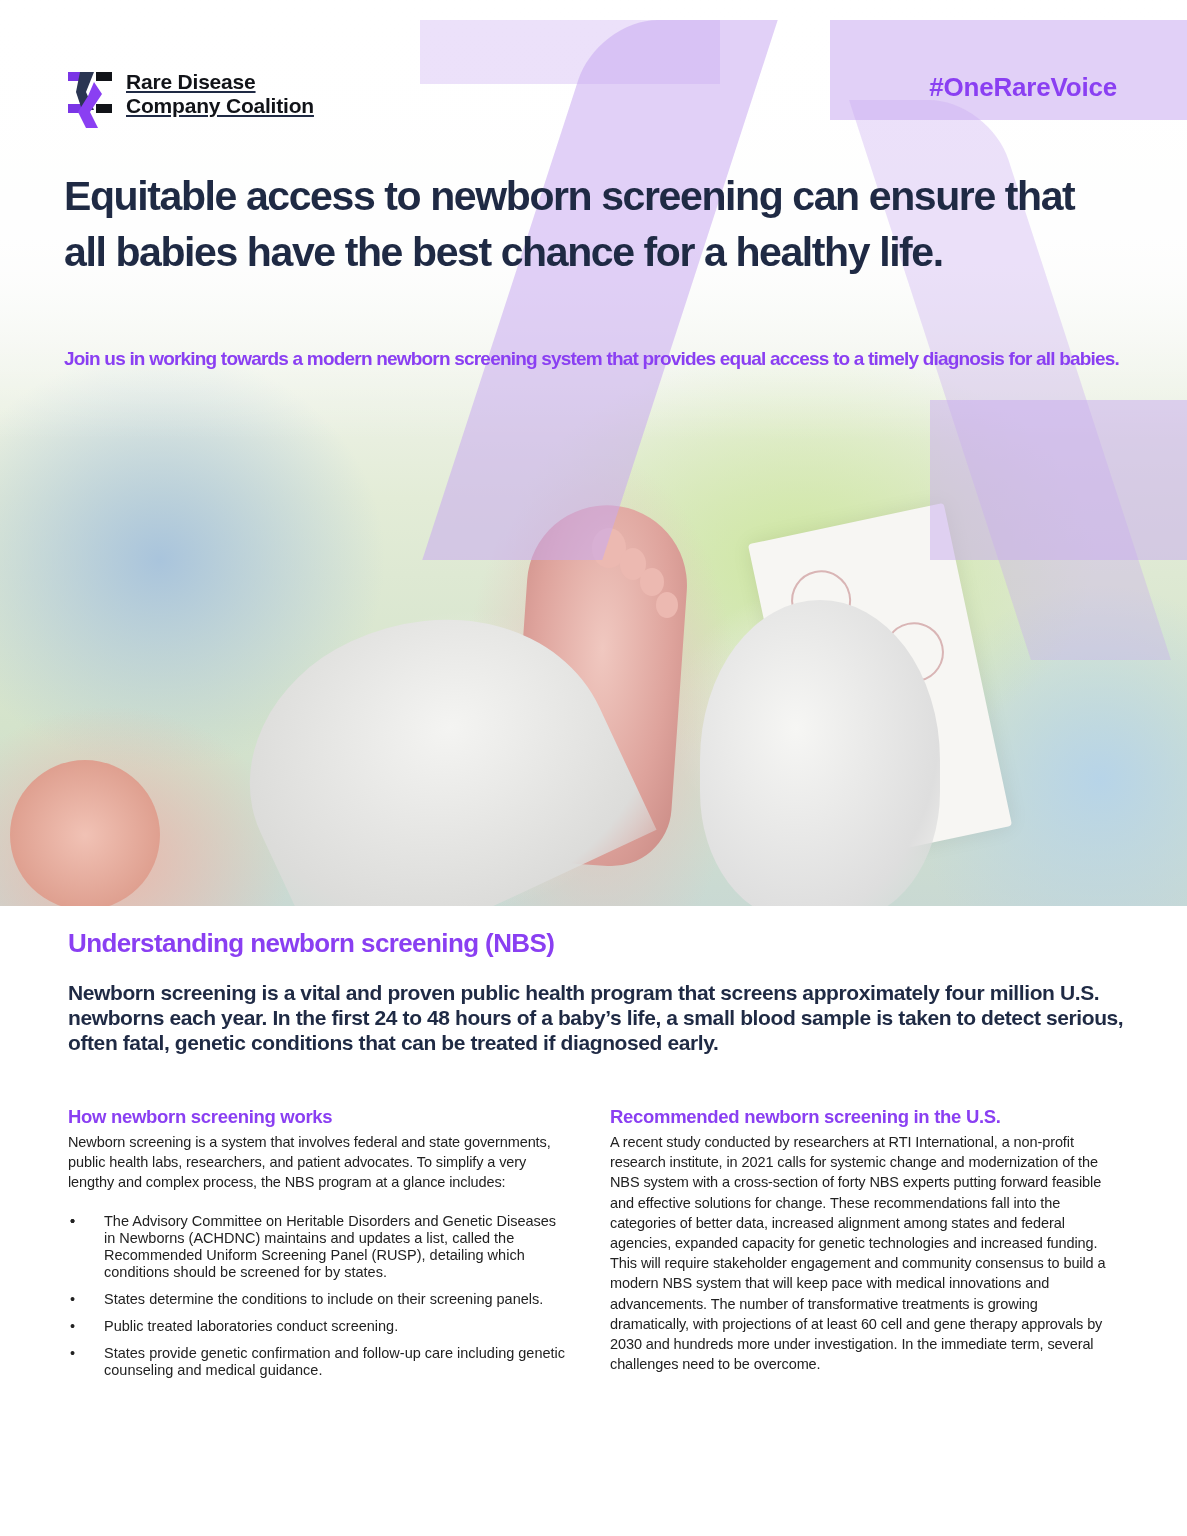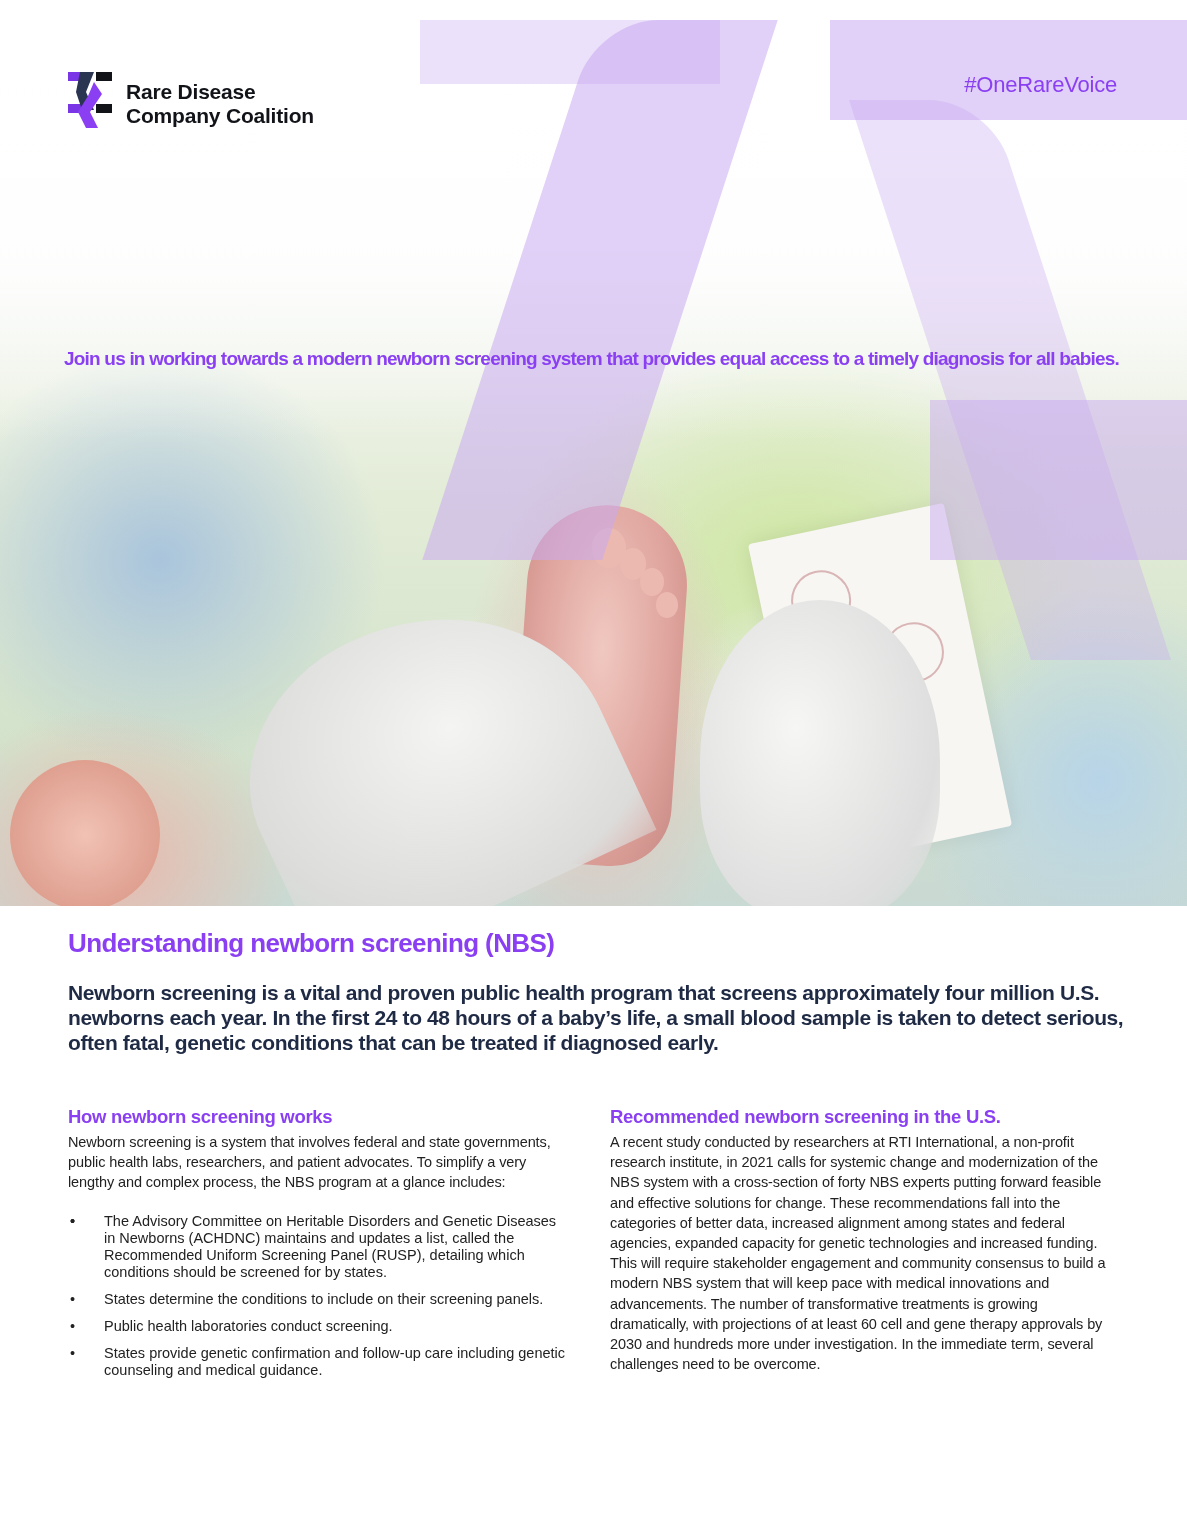--- a/index.html
+++ b/index.html
@@ -23,25 +23,25 @@
     position: absolute; left: 0; top: 0; width: 100%; height: 440px;
     background: linear-gradient(180deg, rgba(255,255,255,0.98) 0%, rgba(255,255,255,0.85) 55%, rgba(255,255,255,0) 100%);
   }
   .deco { position: absolute; }
   .deco-1 { left: 510px; top: 20px; width: 180px; height: 540px; background: rgba(200,170,240,0.55); transform: skewX(-18deg); border-radius: 60px 0 0 0; }
   .deco-2 { left: 420px; top: 20px; width: 300px; height: 64px; background: rgba(200,170,240,0.35); }
   .deco-3 { left: 830px; top: 20px; width: 357px; height: 100px; background: rgba(200,170,240,0.55); }
   .deco-4 { left: 940px; top: 100px; width: 140px; height: 560px; background: rgba(200,170,240,0.35); transform: skewX(18deg); border-radius: 0 60px 0 0; }
   .deco-5 { left: 930px; top: 400px; width: 257px; height: 160px; background: rgba(200,170,240,0.5); }
 
-  .brand { position: absolute; left: 68px; top: 70px; display: flex; align-items: flex-end; gap: 14px; }
+  .brand { position: absolute; left: 68px; top: 70px; display: flex; align-items: flex-start; gap: 14px; text-decoration: underline; }
   .brand-logo { width: 44px; height: 58px; position: relative; }
   .brand-name { font-weight: 700; font-size: 21px; line-height: 24px; color: #111318; letter-spacing: -0.2px; }
 
-  .hashtag { position: absolute; right: 70px; top: 72px; font-weight: 400; font-size: 22px; color: #8a3ff2; letter-spacing: -0.2px; }
+  .hashtag { position: absolute; right: 70px; top: 72px; font-weight: 700; font-size: 26px; color: #8a3ff2; letter-spacing: -0.2px; }
 
   .headline {
     position: absolute; left: 64px; top: 168px; width: 1060px;
     font-weight: 700; font-size: 41px; line-height: 56px; color: #1f2a44; letter-spacing: -1.4px;
   }
   .subhead {
     position: absolute; left: 64px; top: 342px; width: 1060px;
     font-weight: 700; font-size: 19px; line-height: 33px; color: #8a3ff2; letter-spacing: -0.8px;
   }
 
@@ -106,34 +106,35 @@
       </svg>
     </div>
     <div>
       <div class="brand-name">Rare Disease</div>
       <div class="brand-name">Company Coalition</div>
     </div>
   </div>
 
   <div class="hashtag">#OneRareVoice</div>
 
+  <h1 class="headline">Equitable access to newborn screening can ensure that all babies have the best chance for a healthy life.</h1>
   <p class="subhead">Join us in working towards a modern newborn screening system that provides equal access to a timely diagnosis for all babies.</p>
 </div>
 
 <h2 class="section-title">Understanding newborn screening (NBS)</h2>
 <p class="intro">Newborn screening is a vital and proven public health program that screens approximately four million U.S. newborns each year. In the first 24 to 48 hours of a baby’s life, a small blood sample is taken to detect serious, often fatal, genetic conditions that can be treated if diagnosed early.</p>
 
 <div class="col col-left">
   <h3>How newborn screening works</h3>
   <p>Newborn screening is a system that involves federal and state governments, public health labs, researchers, and patient advocates. To simplify a very lengthy and complex process, the NBS program at a glance includes:</p>
   <ul class="bullets">
     <li><span class="dot">•</span></li>
     <li><span class="dot">•</span><span>The Advisory Committee on Heritable Disorders and Genetic Diseases in Newborns (ACHDNC) maintains and updates a list, called the Recommended Uniform Screening Panel (RUSP), detailing which conditions should be screened for by states.</span></li>
     <li><span class="dot">•</span><span>States determine the conditions to include on their screening panels.</span></li>
-    <li><span class="dot">•</span><span>Public health laboratories conduct screening.</span></li>
+    <li><span class="dot">•</span><span>Public treated laboratories conduct screening.</span></li>
     <li><span class="dot">•</span><span>States provide genetic confirmation and follow-up care including genetic counseling and medical guidance.</span></li>
   </ul>
 </div>
 
 <div class="col col-right">
   <h3>Recommended newborn screening in the U.S.</h3>
   <p>A recent study conducted by researchers at RTI International, a non-profit research institute, in 2021 calls for systemic change and modernization of the NBS system with a cross-section of forty NBS experts putting forward feasible and effective solutions for change. These recommendations fall into the categories of better data, increased alignment among states and federal agencies, expanded capacity for genetic technologies and increased funding. This will require stakeholder engagement and community consensus to build a modern NBS system that will keep pace with medical innovations and advancements. The number of transformative treatments is growing dramatically, with projections of at least 60 cell and gene therapy approvals by 2030 and hundreds more under investigation. In the immediate term, several challenges need to be overcome.</p>
 </div>
 
 </body></html>

